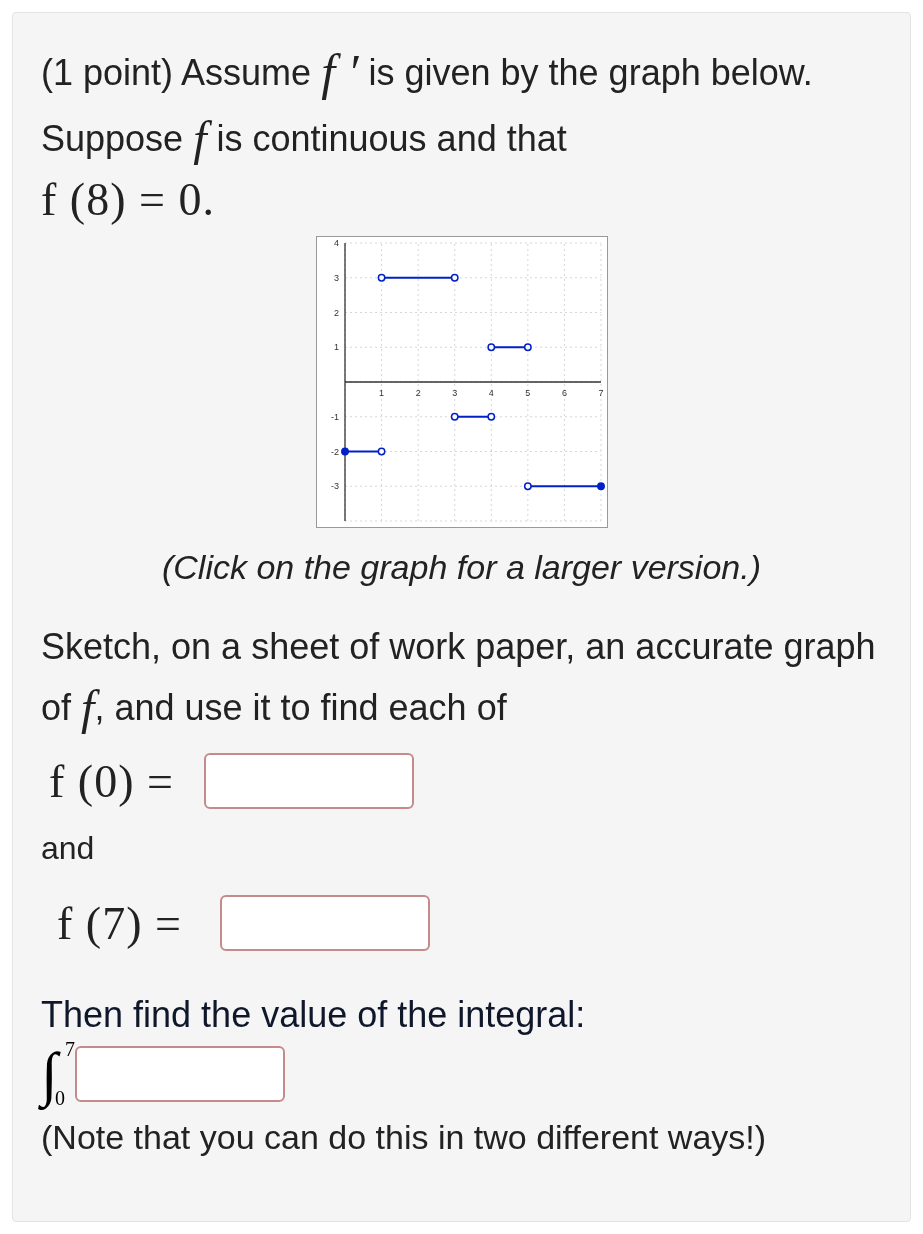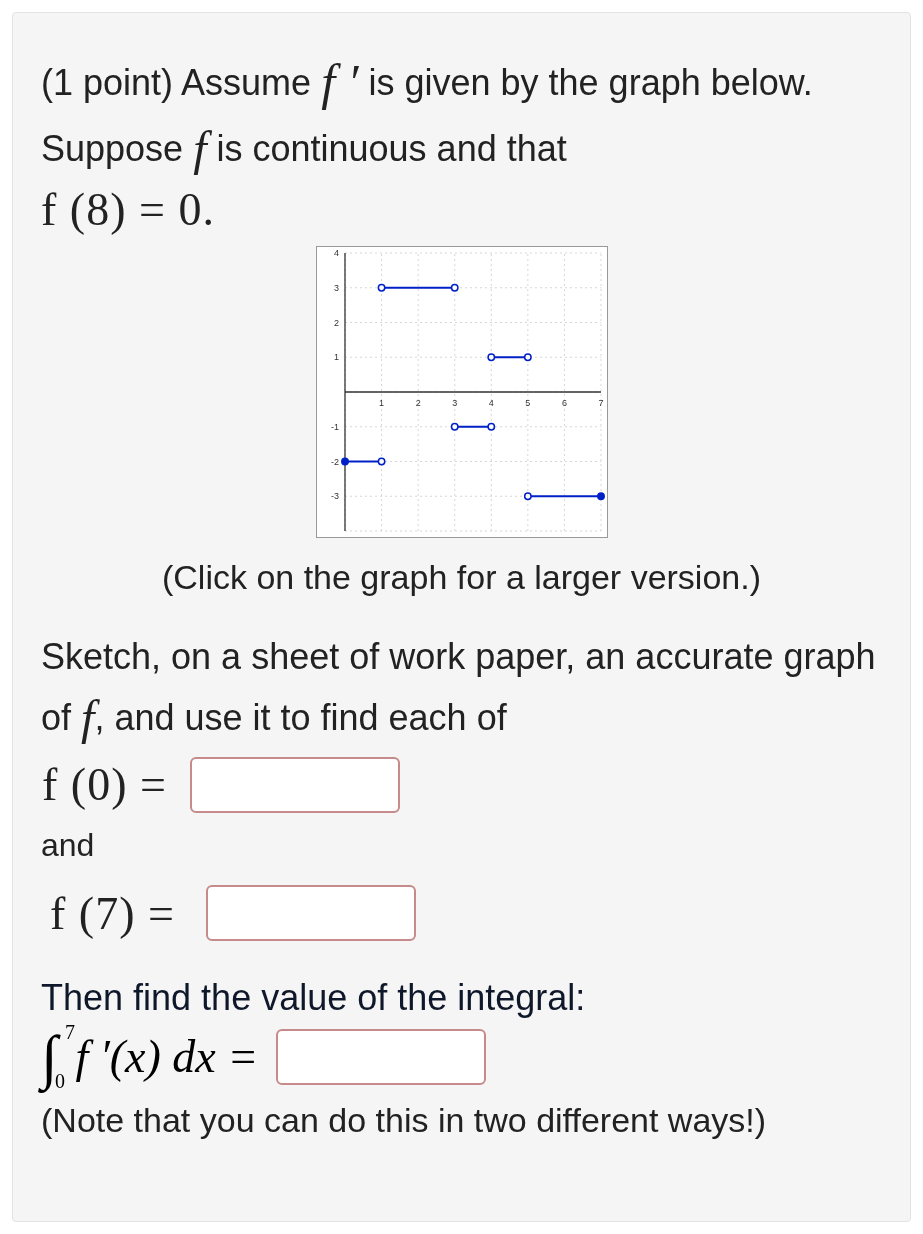--- a/index.html
+++ b/index.html
@@ -1,25 +1,25 @@
 <!DOCTYPE html>
 <html><head>
 <meta charset="utf-8">
 <style>
   html,body{margin:0;padding:0;background:#fff;font-family:Arial,Helvetica,sans-serif}
   .page{width:923px;min-height:1234px;box-sizing:border-box;background:#fff}
-  .card{margin:12px;border:1px solid #e3e3e3;border-radius:4px;background:#f5f5f5;padding:32px 28px 40px 28px;box-sizing:border-box;min-height:1210px}
+  .card{margin:12px;border:1px solid #e3e3e3;border-radius:4px;background:#f5f5f5;padding:22px 28px 40px 28px;box-sizing:border-box;min-height:1210px}
   .para{font-size:36px;color:#222;line-height:1.35;margin:0 0 4px 0}
   .mathserif{font-family:"Times New Roman",Times,serif}
   .fprime{font-style:italic;font-size:50px;position:relative;top:4px}
   .f-it{font-style:italic;font-size:48px;position:relative;top:4px}
   .eqline{font-family:"Times New Roman",Times,serif;font-size:46px;color:#222;margin:6px 0 10px 0;letter-spacing:1px}
   .graph-wrap{text-align:center;margin:8px 0 6px 0}
   .graph-box{display:inline-block;width:290px;height:290px;border:1px solid #999;background:#fff;position:relative;overflow:hidden}
-  .caption{font-size:34px;color:#222;text-align:center;margin:16px 0 36px 0}
+  .caption{font-style:italic;font-size:34px;color:#222;text-align:center;margin:16px 0 36px 0}
   .inline-row{display:flex;align-items:center;gap:22px;margin:10px 0}
   .answer-in{width:210px;height:56px;border:2px solid #c78a8a;border-radius:6px;background:#fff;font-size:24px;padding:0 10px;box-sizing:border-box}
   .answer-in.wide{width:210px}
   .and{font-size:32px;color:#222;margin:14px 0}
   .note{font-size:34px;color:#222;margin-top:14px}
   .sect{font-size:36px;color:#0f172a;margin:28px 0 8px 0}
   .integral{font-family:"Times New Roman",Times,serif;font-style:italic;font-size:46px;display:flex;align-items:center;gap:18px}
   .int-sym{position:relative;display:inline-block;height:60px}
   .int-sym .s{font-size:60px;line-height:60px}
   .int-sym .lo{position:absolute;left:14px;bottom:-6px;font-size:20px;font-style:normal}
@@ -97,39 +97,38 @@
     </div>
 
     <div class="caption">(Click on the graph for a larger version.)</div>
 
     <p class="para">
       <span>Sketch, on a sheet of work paper, an accurate graph of </span>
       <span class="mathserif f-it">f</span><span>, and use it to find each of</span>
     </p>
 
     <div class="inline-row">
-      <span class="eqline" style="margin:1px">f (0) = </span>
+      <span class="eqline" style="margin:8px">f (0) = </span>
       <input class="answer-in" value="" style="">
     </div>
 
     <div class="and">and</div>
 
     <div class="inline-row">
-      <span class="eqline" style="margin:9px">f (7) = </span>
+      <span class="eqline" style="margin:16px">f (7) = </span>
       <input class="answer-in" value="" style="">
     </div>
 
     <div class="sect">Then find the value of the integral:</div>
 
     <div class="integral">
       <span class="int-sym">
         <span class="s">∫</span>
         <span class="lo">0</span>
         <span class="hi">7</span>
       </span>
-      <span>f ′(x) dx  = </span>
       <input class="answer-in wide" value="" style="">
     </div>
 
     <div class="note">(Note that you can do this in two different ways!)</div>
 
   </div>
 </div>
 
 </body></html>

